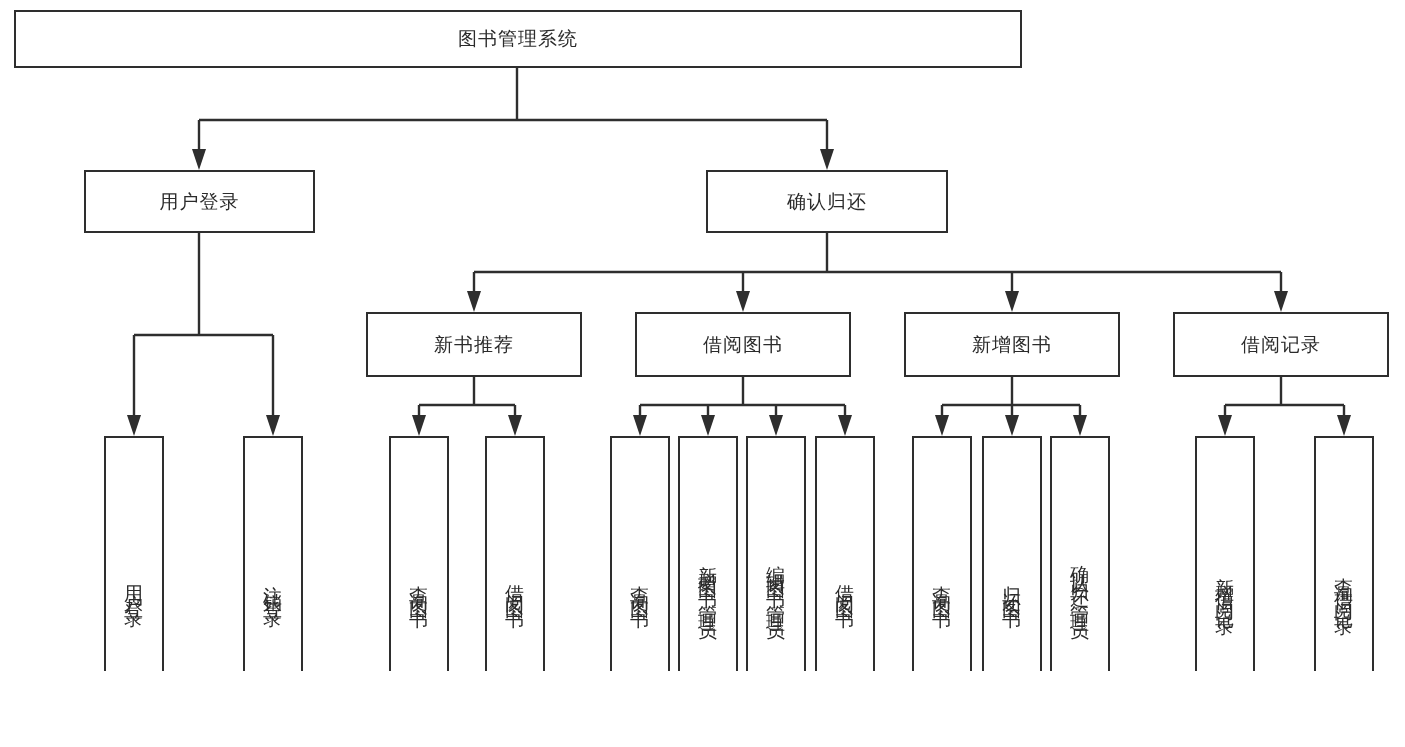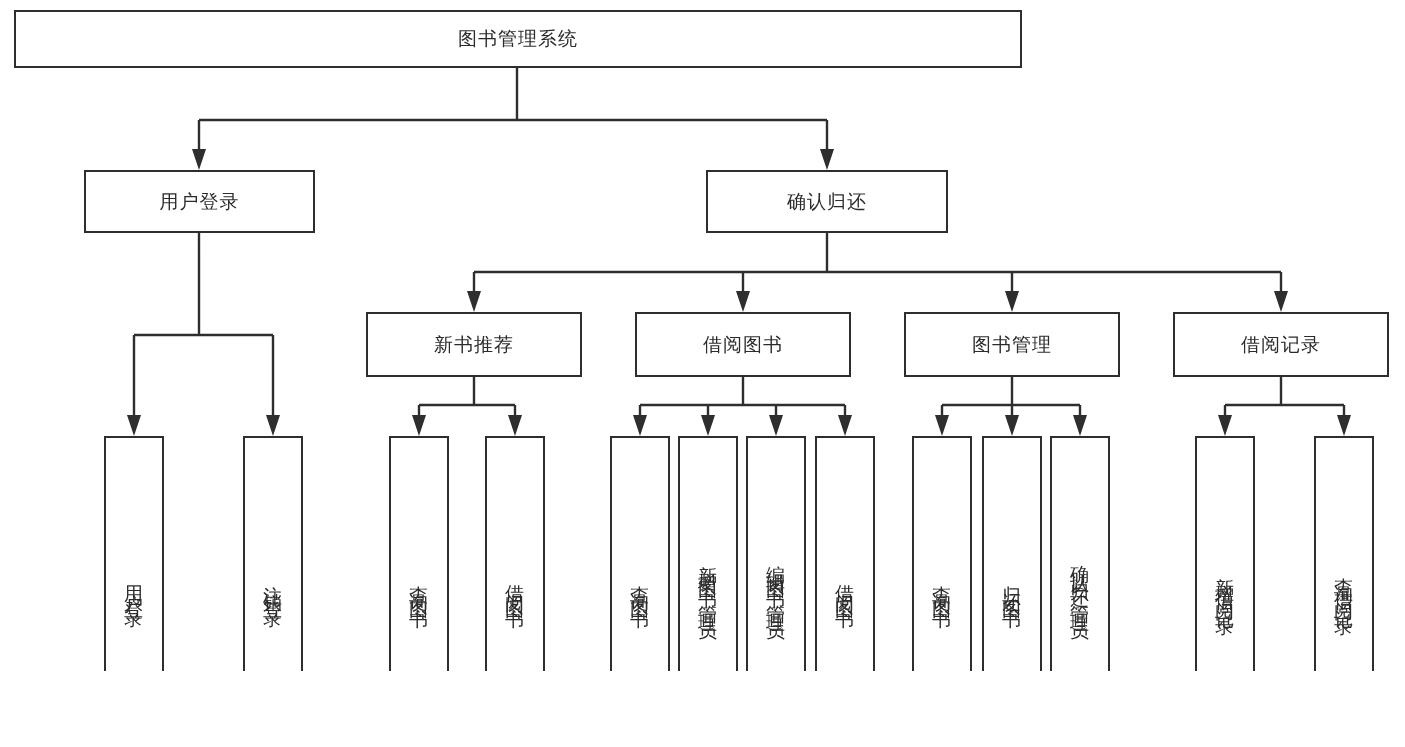--- a/index.html
+++ b/index.html
@@ -106,21 +106,21 @@
     <span>确认归还</span>
   </div>
 
   <div class="node horiz" style="left:366px;top:312px;width:216px;height:65px">
     <span>新书推荐</span>
   </div>
   <div class="node horiz" style="left:635px;top:312px;width:216px;height:65px">
     <span>借阅图书</span>
   </div>
   <div class="node horiz" style="left:904px;top:312px;width:216px;height:65px">
-    <span>图书管理</span>
+    <span>新增图书</span>
   </div>
   <div class="node horiz" style="left:1173px;top:312px;width:216px;height:65px">
     <span>借阅记录</span>
   </div>
 
   <div class="node vert" style="left:104px;top:436px;width:60px;height:299px">
     <span>用户登录</span>
   </div>
   <div class="node vert" style="left:243px;top:436px;width:60px;height:299px">
     <span>注销登录</span>

